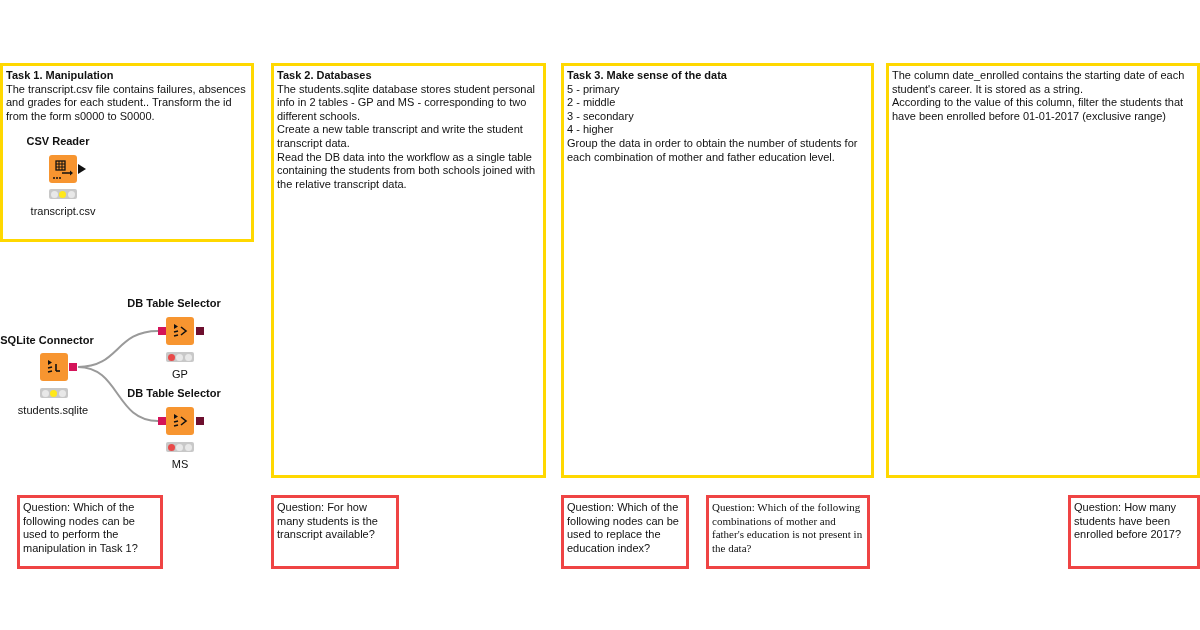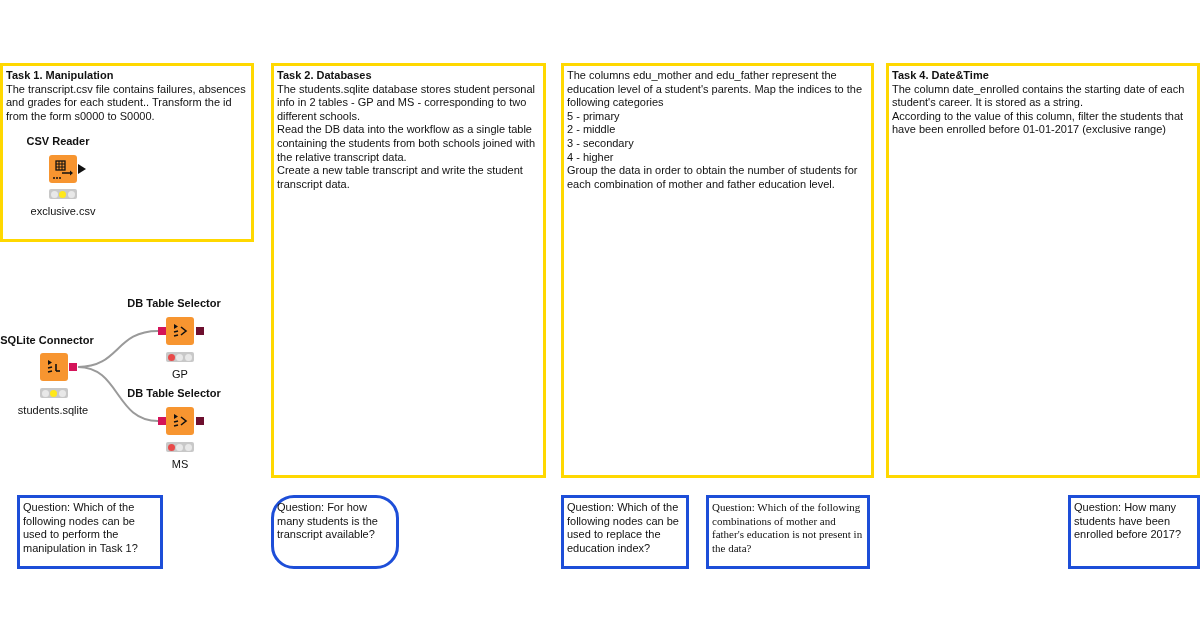--- a/index.html
+++ b/index.html
@@ -1,20 +1,20 @@
 <!DOCTYPE html>
 <html><head>
 <meta charset="utf-8">
 <style>
   html, body { margin:0; padding:0; }
   body { width:1200px; height:630px; background:#ffffff; position:relative; overflow:hidden;
          font-family:"Liberation Sans", sans-serif; color:#111; }
   .anno { position:absolute; box-sizing:border-box; background:#fff; font-size:11px; line-height:13.6px; padding:3px 3px; }
   .yellow { border:3px solid #ffd800; }
-  .green { border:3px solid #1d4ed8; }
+  .green { border:3px solid #ef4444; }
   .anno .t { font-weight:bold; display:block; }
   .anno .line { display:block; }
   .node-title { position:absolute; font-size:11px; font-weight:bold; white-space:nowrap; transform:translateX(-50%); }
   .node-label { position:absolute; font-size:11px; white-space:nowrap; transform:translateX(-50%); }
   .node { position:absolute; width:28px; height:28px; background:#f79530; border-radius:3px; }
   .traffic { position:absolute; width:28px; height:10px; background:#c8c8c8; border-radius:2px; display:flex; justify-content:space-around; align-items:center; padding:0 1px; box-sizing:border-box; }
   .traffic span { width:7px; height:7px; border-radius:50%; background:#e8e8e8; display:block; }
   .traffic span.yellow-l { background:#ffe81a; }
   .traffic span.red-l { background:#e84a4a; }
   .port { position:absolute; width:8px; height:8px; }
@@ -28,43 +28,42 @@
 <body>
 
 <div class="anno yellow" style="left:0px; top:63px; width:254px; height:179px;">
   <span class="t">Task 1. Manipulation</span>
   <span class="line">The transcript.csv file contains failures, absences and grades for each student.. Transform the id from the form s0000 to S0000.</span>
 </div>
 
 <div class="anno yellow" style="left:271px; top:63px; width:275px; height:415px;">
   <span class="t">Task 2. Databases</span>
   <span class="line">The students.sqlite database stores student personal info in 2 tables - GP and MS - corresponding to two different schools.</span>
+  <span class="line">Create a new table transcript and write the student transcript data.</span>
   <span class="line">Read the DB data into the workflow as a single table containing the students from both schools joined with the relative transcript data.</span>
-  <span class="line">Create a new table transcript and write the student transcript data.</span>
 </div>
 
 <div class="anno yellow" style="left:561px; top:63px; width:313px; height:415px;">
-  <span class="line">The columns edu_mother and edu_father represent the education level of a student's parents. Map the indices to the following categories</span>
+  <span class="t">Task 3. Make sense of the data</span>
   <span class="line">5 - primary</span>
   <span class="line">2 - middle</span>
   <span class="line">3 - secondary</span>
   <span class="line">4 - higher</span>
   <span class="line">Group the data in order to obtain the number of students for each combination of mother and father education level.</span>
 </div>
 
 <div class="anno yellow" style="left:886px; top:63px; width:314px; height:415px;">
-  <span class="t">Task 4. Date&amp;Time</span>
   <span class="line">The column date_enrolled contains the starting date of each student's career. It is stored as a string.</span>
   <span class="line">According to the value of this column, filter the students that have been enrolled before 01-01-2017 (exclusive range)</span>
 </div>
 
 <div class="anno green" style="left:17px; top:495px; width:146px; height:74px;">
   <span class="line">Question: Which of the following nodes can be used to perform the manipulation in Task 1?</span>
 </div>
-<div class="anno green" style="left:271px; top:495px; width:128px; height:74px;border-radius:23px;">
+<div class="anno green" style="left:271px; top:495px; width:128px; height:74px;">
   <span class="line">Question: For how many students is the transcript available?</span>
 </div>
 <div class="anno green" style="left:561px; top:495px; width:128px; height:74px;">
   <span class="line">Question: Which of the following nodes can be used to replace the education index?</span>
 </div>
 <div class="anno green" style="left:706px; top:495px; width:164px; height:74px;font-family:Liberation Serif, serif;">
   <span class="line">Question: Which of the following combinations of mother and father's education is not present in the data?</span>
 </div>
 <div class="anno green" style="left:1068px; top:495px; width:132px; height:74px;">
   <span class="line">Question: How many students have been enrolled before 2017?</span>
@@ -89,21 +88,21 @@
       <circle cx="8" cy="23" r="1" fill="#111"></circle>
       <circle cx="11" cy="23" r="1" fill="#111"></circle>
   </svg>
 </div>
 <div class="arrow-port" style="left:78px; top:164px;"></div>
 <div class="traffic" style="left:49px; top:189px;">
   <span></span>
   <span class="yellow-l"></span>
   <span></span>
 </div>
-<div class="node-label" style="left:63px; top:205px;">exclusive.csv</div>
+<div class="node-label" style="left:63px; top:205px;">transcript.csv</div>
 
 <div class="node-title" style="left:47px; top:334px;">SQLite Connector</div>
 <div class="node" style="left:40px; top:353px;">
   <svg width="28" height="28">
     <polygon points="8,7 12,9.5 8,12" fill="#111"></polygon>
     <line x1="8" y1="15" x2="12" y2="14" stroke="#111" stroke-width="1.6"></line>
     <line x1="8" y1="19" x2="12" y2="18" stroke="#111" stroke-width="1.6"></line>
     <line x1="16" y1="11" x2="16" y2="18" stroke="#111" stroke-width="1.6"></line>
     <line x1="16" y1="18" x2="20" y2="18" stroke="#111" stroke-width="1.6"></line>
   </svg>

